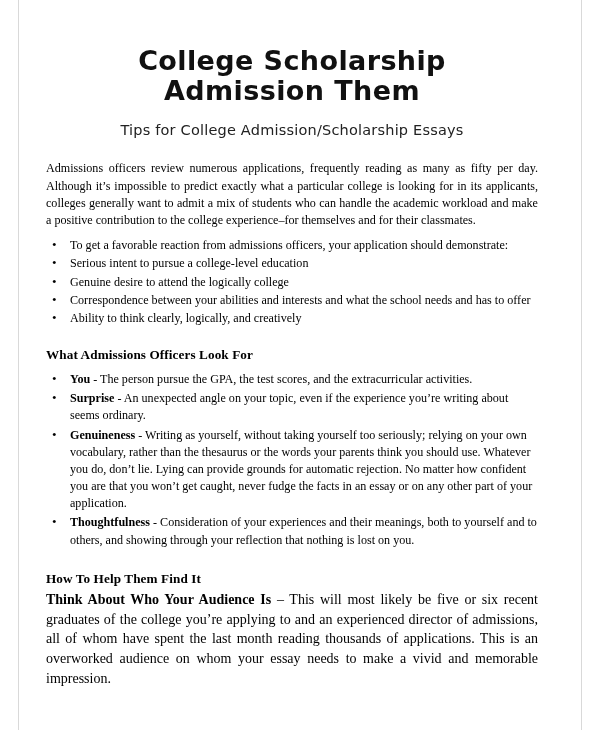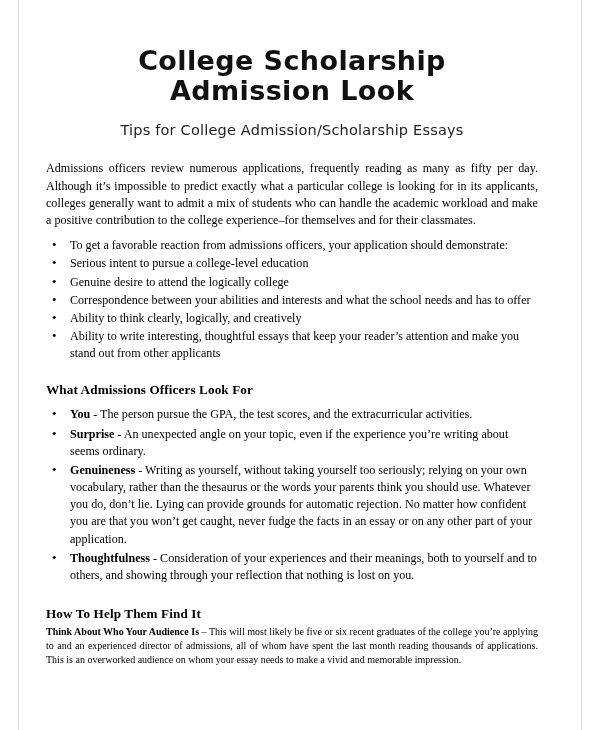--- a/index.html
+++ b/index.html
@@ -97,52 +97,51 @@
   }
   ul.bullets.tight > li { margin-bottom: 1px; }
   ul.bullets > li .lead {
     font-weight: bold;
   }
 
   .section-2 { margin-top: 20px; }
   .section-3 { margin-top: 22px; }
 
   .subhead-run {
-    font-size: 10px;
+    font-size: 14px;
     line-height: 1.42;
     margin: 2px 0 8px 0;
     text-align: justify;
   }
   .subhead-run .bold { font-weight: bold; }
 </style>
 </head>
 <body>
 
 <div class="page">
   <div class="edge-left"></div>
   <div class="edge-right"></div>
 
   <div class="content">
 
     <h1 class="doc-title">
       <span>College Scholarship</span>
-      <span class="line2">Admission Look</span>
+      <span class="line2">Admission Them</span>
     </h1>
 
     <p class="subtitle">Tips for College Admission/Scholarship Essays</p>
 
     <div class="section">
       <p class="para">Admissions officers review numerous applications, frequently reading as many as fifty per day. Although it’s impossible to predict exactly what a particular college is looking for in its applicants, colleges generally want to admit a mix of students who can handle the academic workload and make a positive contribution to the college experience–for themselves and for their classmates.</p>
       <ul class="bullets tight">
         <li>To get a favorable reaction from admissions officers, your application should demonstrate:</li>
         <li>Serious intent to pursue a college-level education</li>
         <li>Genuine desire to attend the logically college</li>
         <li>Correspondence between your abilities and interests and what the school needs and has to offer</li>
         <li>Ability to think clearly, logically, and creatively</li>
-        <li>Ability to write interesting, thoughtful essays that keep your reader’s attention and make you stand out from other applicants</li>
       </ul>
     </div>
 
     <div class="section section-2">
       <h2 class="section-heading">What Admissions Officers Look For</h2>
       <ul class="bullets">
         <li>
           <span class="lead">You</span><span> - The person pursue the GPA, the test scores, and the extracurricular activities.</span>
         </li>
         <li>

